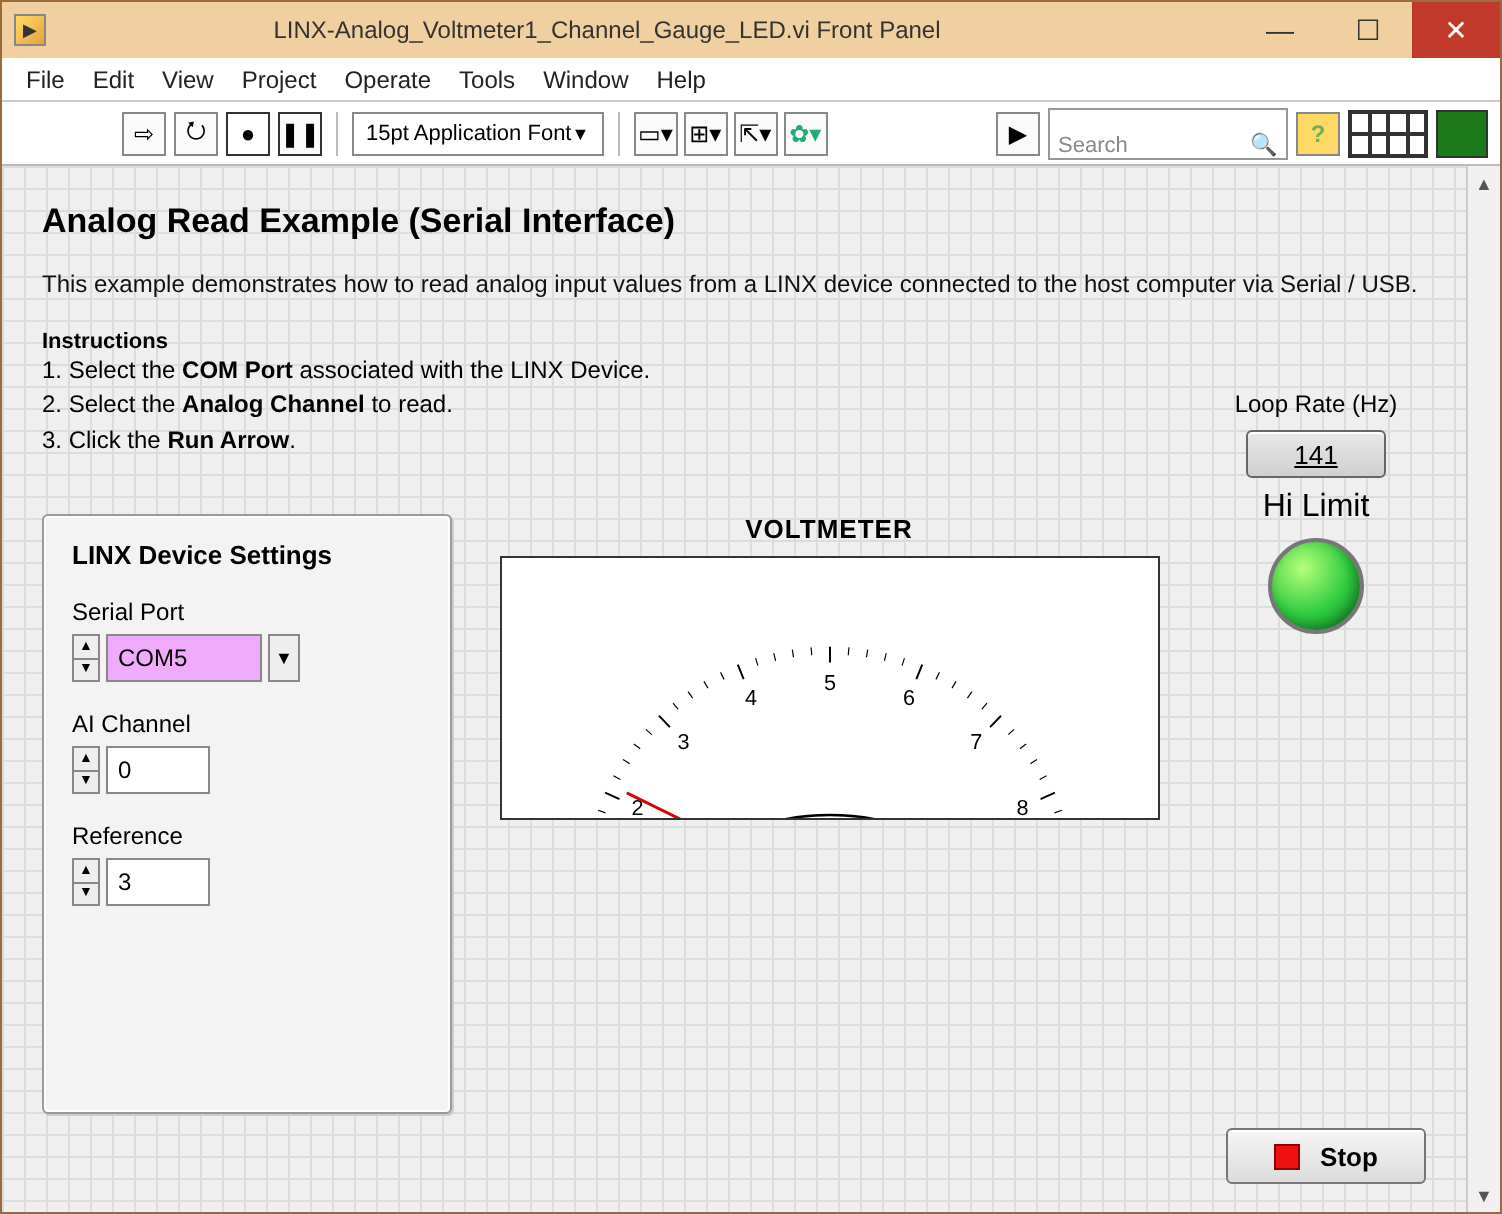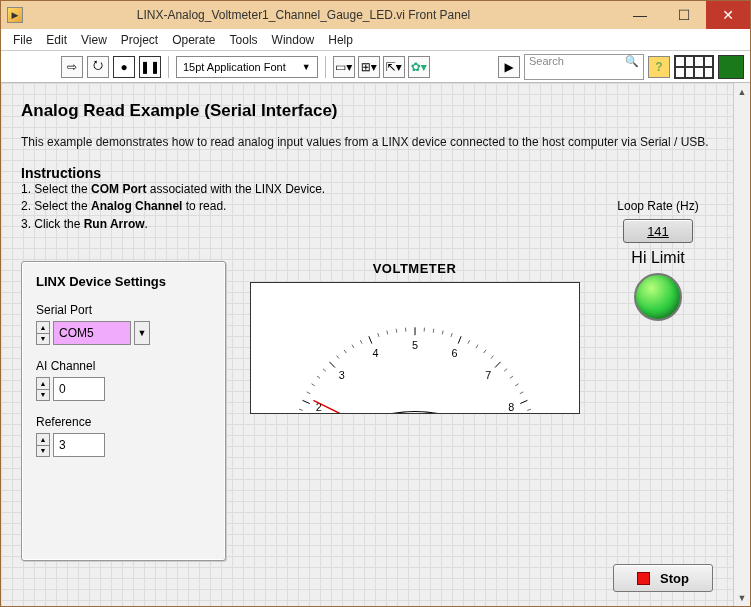--- a/index.html
+++ b/index.html
@@ -9,26 +9,26 @@
   .titlebar .app-icon { width: 16px; height: 16px; background: linear-gradient(135deg,#ffd966,#e6a23c); border:1px solid #888; margin-right:6px; display:flex; align-items:center; justify-content:center; font-size:9px;}
   .titlebar .title-text { flex: 1; text-align: center; margin-left: -40px; }
   .winbtns { display: flex; height: 100%; }
   .winbtn { width: 44px; display: flex; align-items: center; justify-content: center; font-size: 14px; color: #333; }
   .winbtn.close { background: #c0392b; color: #fff; }
   .menubar { height: 22px; display: flex; align-items: center; gap: 14px; padding: 0 12px; font-size: 12px; color: #222; border-bottom: 1px solid #ccc; }
   .menubar span { cursor: default; }
   .toolbar { height: 32px; display: flex; align-items: center; padding: 0 6px; gap: 4px; border-bottom: 1px solid #bbb; }
   .tbtn { width: 22px; height: 22px; border: 1px solid #888; background: #fafafa; display:flex; align-items:center; justify-content:center; font-size:12px;}
   .tbtn.bordered { border:1px solid #333; }
-  .font-select { height: 22px; border:1px solid #888; padding: 0 6px; display:flex; align-items:center; font-size:11px; background:#fff; gap:16px;}
+  .font-select { height: 22px; border:1px solid #888; padding: 0 6px; display:flex; align-items:center; font-size:11px; background:#fff; gap:0;}
   .font-select .arrow { font-size:9px;}
   .sep { width: 1px; height: 22px; background: #bbb; margin: 0 3px;}
   .tool-icons { display:flex; gap:3px;}
   .search-wrap { flex:1; display:flex; align-items:center; justify-content:flex-end; gap:4px;}
-  .search-field { width: 120px; height:26px; border:1px solid #999; display:flex; align-items:flex-start; padding:0 4px; font-size:11px; color:#888;}
+  .search-field { width: 120px; height:26px; border:1px solid #999; display:flex; align-items:flex-end; padding:0 4px; font-size:11px; color:#888;}
   .search-field .mag { margin-left:auto; }
   .help-btn { width:22px; height:22px; border:1px solid #888; background:#ffd966; display:flex;align-items:center;justify-content:center; font-weight:bold; color:#7a5;}
   .grid-icon { width:40px; height:24px; display:grid; grid-template-columns:repeat(4,1fr); grid-template-rows:repeat(2,1fr); border:1px solid #333;}
   .grid-icon div{border:1px solid #333;}
   .parrot { width:26px; height:24px; background:#1a7a1a; border:1px solid #333;}
   .content-wrap { flex:1; display:flex; overflow:hidden;}
   .content {
     flex:1;
     padding: 18px 20px 10px 20px;
     background-color: #efefef;
@@ -36,21 +36,21 @@
       linear-gradient(#dcdcdc 1px, transparent 1px),
       linear-gradient(90deg, #dcdcdc 1px, transparent 1px);
     background-size: 11px 11px;
     position: relative;
     overflow:hidden;
   }
   .vscroll { width:17px; background:#f0f0f0; border-left:1px solid #ccc; display:flex; flex-direction:column;}
   .vscroll .arrow { height:17px; display:flex;align-items:center;justify-content:center; font-size:9px; color:#555;}
   h2.page-title { font-size: 17px; font-weight: bold; color:#000; margin-bottom: 14px;}
   .desc { font-size: 12px; color:#111; margin-bottom: 16px; }
-  .instr-head { font-weight:bold; font-size:14px;}
+  .instr-head { font-weight:bold; font-size:11px;}
   .instr { font-size:12px; line-height:1.45;}
   .columns { display:flex; margin-top:28px; gap:16px; align-items:flex-start;}
   .settings-panel {
     width: 205px; height: 300px;
     background:#f3f3f3; border:1px solid #999; border-radius:3px;
     box-shadow: 1px 1px 0 #ccc, inset 0 0 0 1px #fff;
     padding: 12px 14px;
   }
   .settings-panel h3 { font-size:13px; font-weight:bold; margin-bottom:14px;}
   .field-label { font-size:12px; margin-bottom:4px; display:block;}

